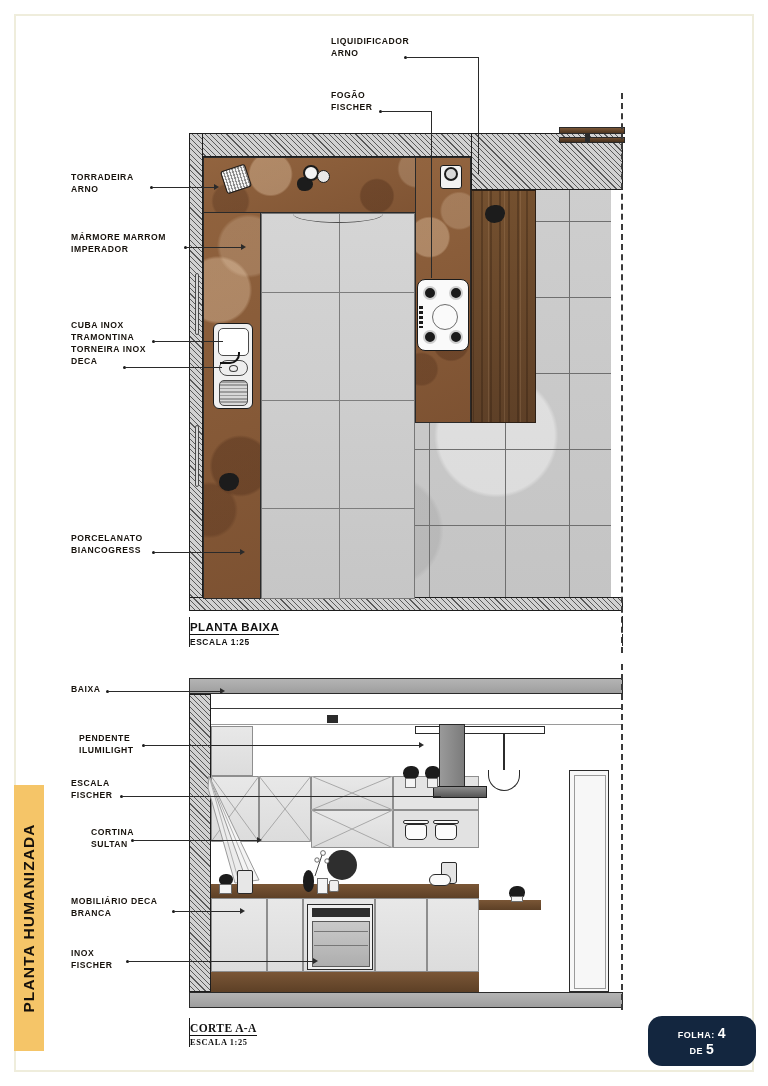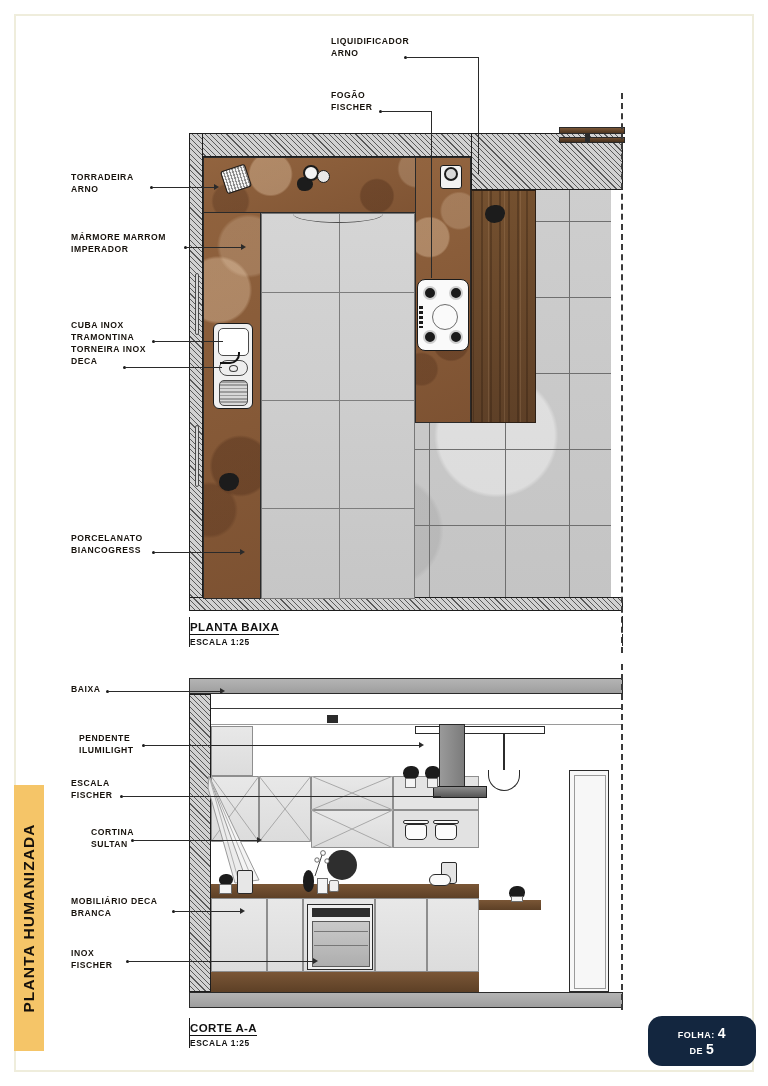--- a/index.html
+++ b/index.html
@@ -470,21 +470,21 @@
   <div class="dot" style="left:172px; top:910px;"></div>
   <div class="leader" style="left:175px; top:911px; width:66px;"></div>
   <div class="arrow" style="left:240px; top:908px;"></div>
 
   <div class="lbl" style="left:71px; top:948px; width:110px;">INOX
 FISCHER</div>
   <div class="dot" style="left:126px; top:960px;"></div>
   <div class="leader" style="left:129px; top:961px; width:185px;"></div>
   <div class="arrow" style="left:313px; top:958px;"></div>
 
-  <div class="dtitle" style="left:189px; top:1018px;">
+  <div class="dtitle" style="left:189px; top:1018px;font-family:Liberation Serif, serif;">
     <div class="t1">CORTE A-A</div>
     <div class="t2">ESCALA 1:25</div>
   </div>
 
   <div class="badge">
     <div class="r1">
       <span>FOLHA:</span>
       <span class="big">4</span>
     </div>
     <div class="r2">

